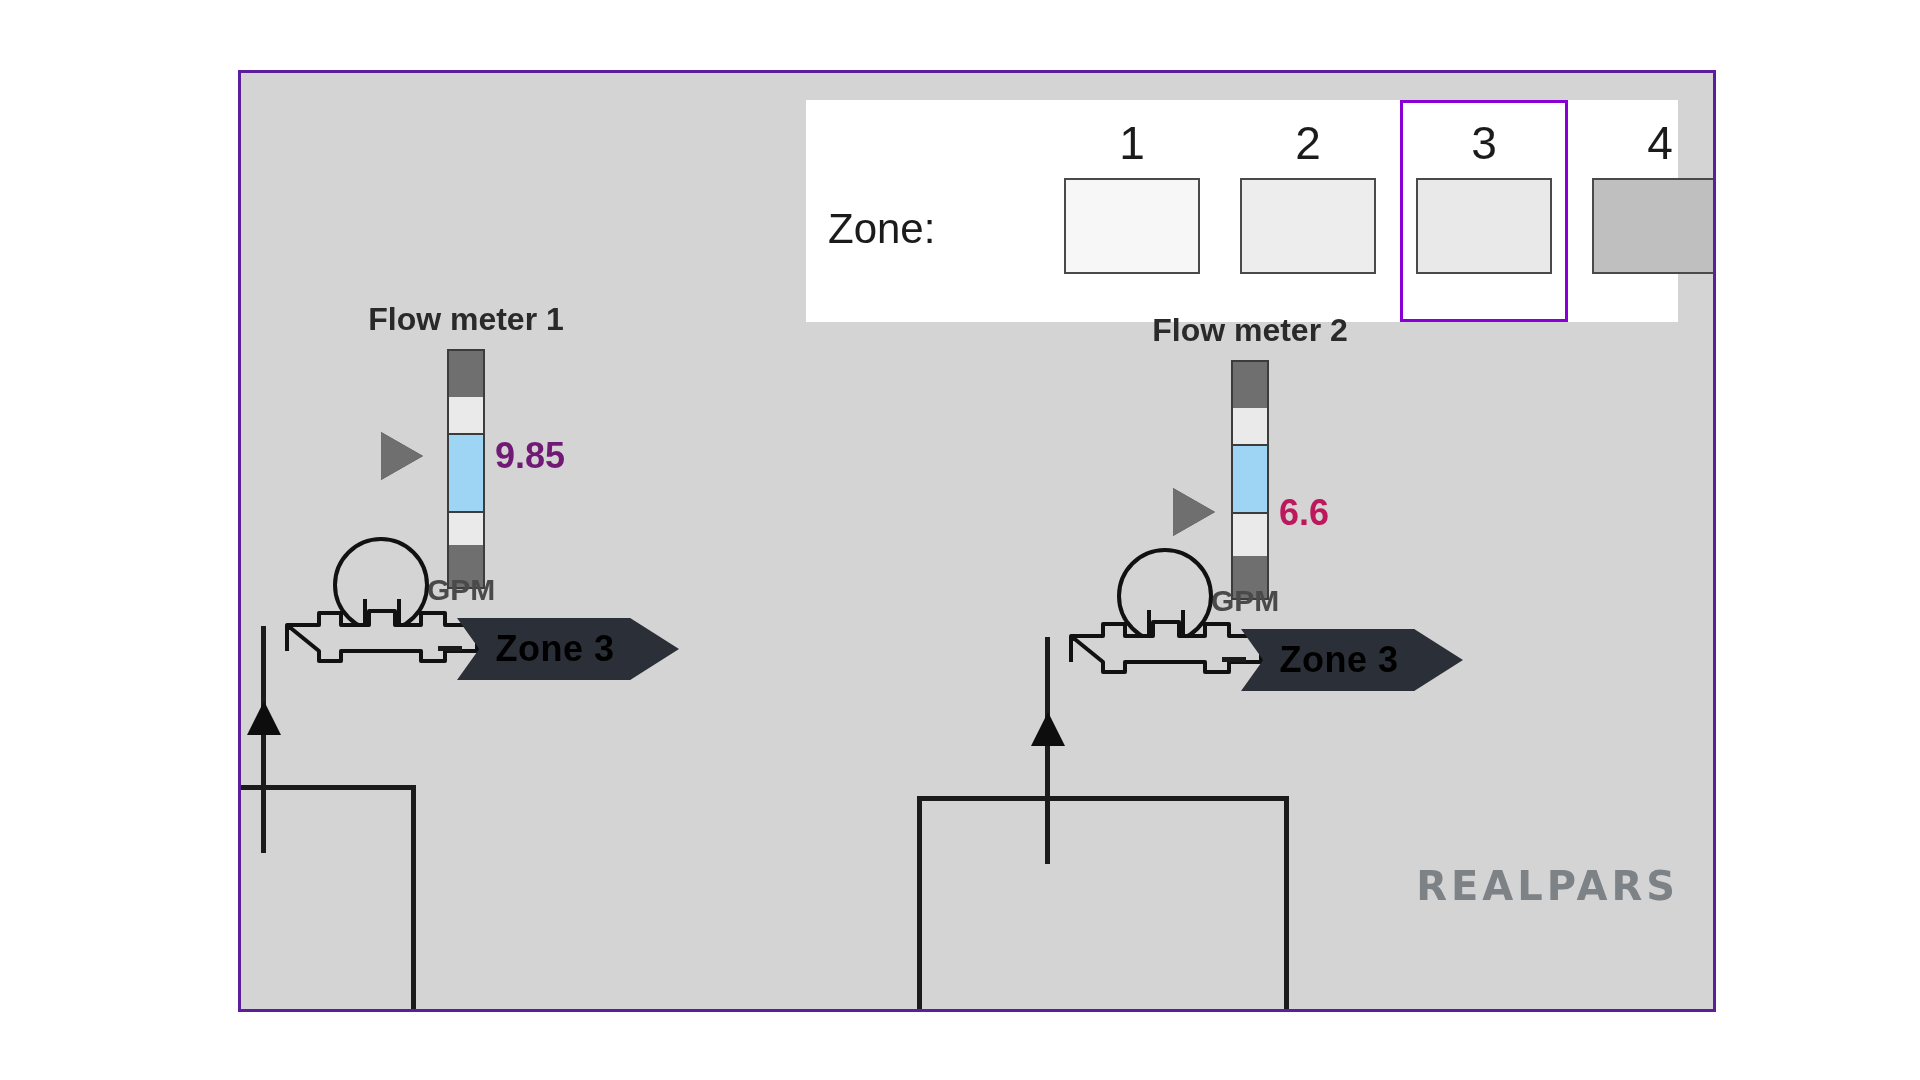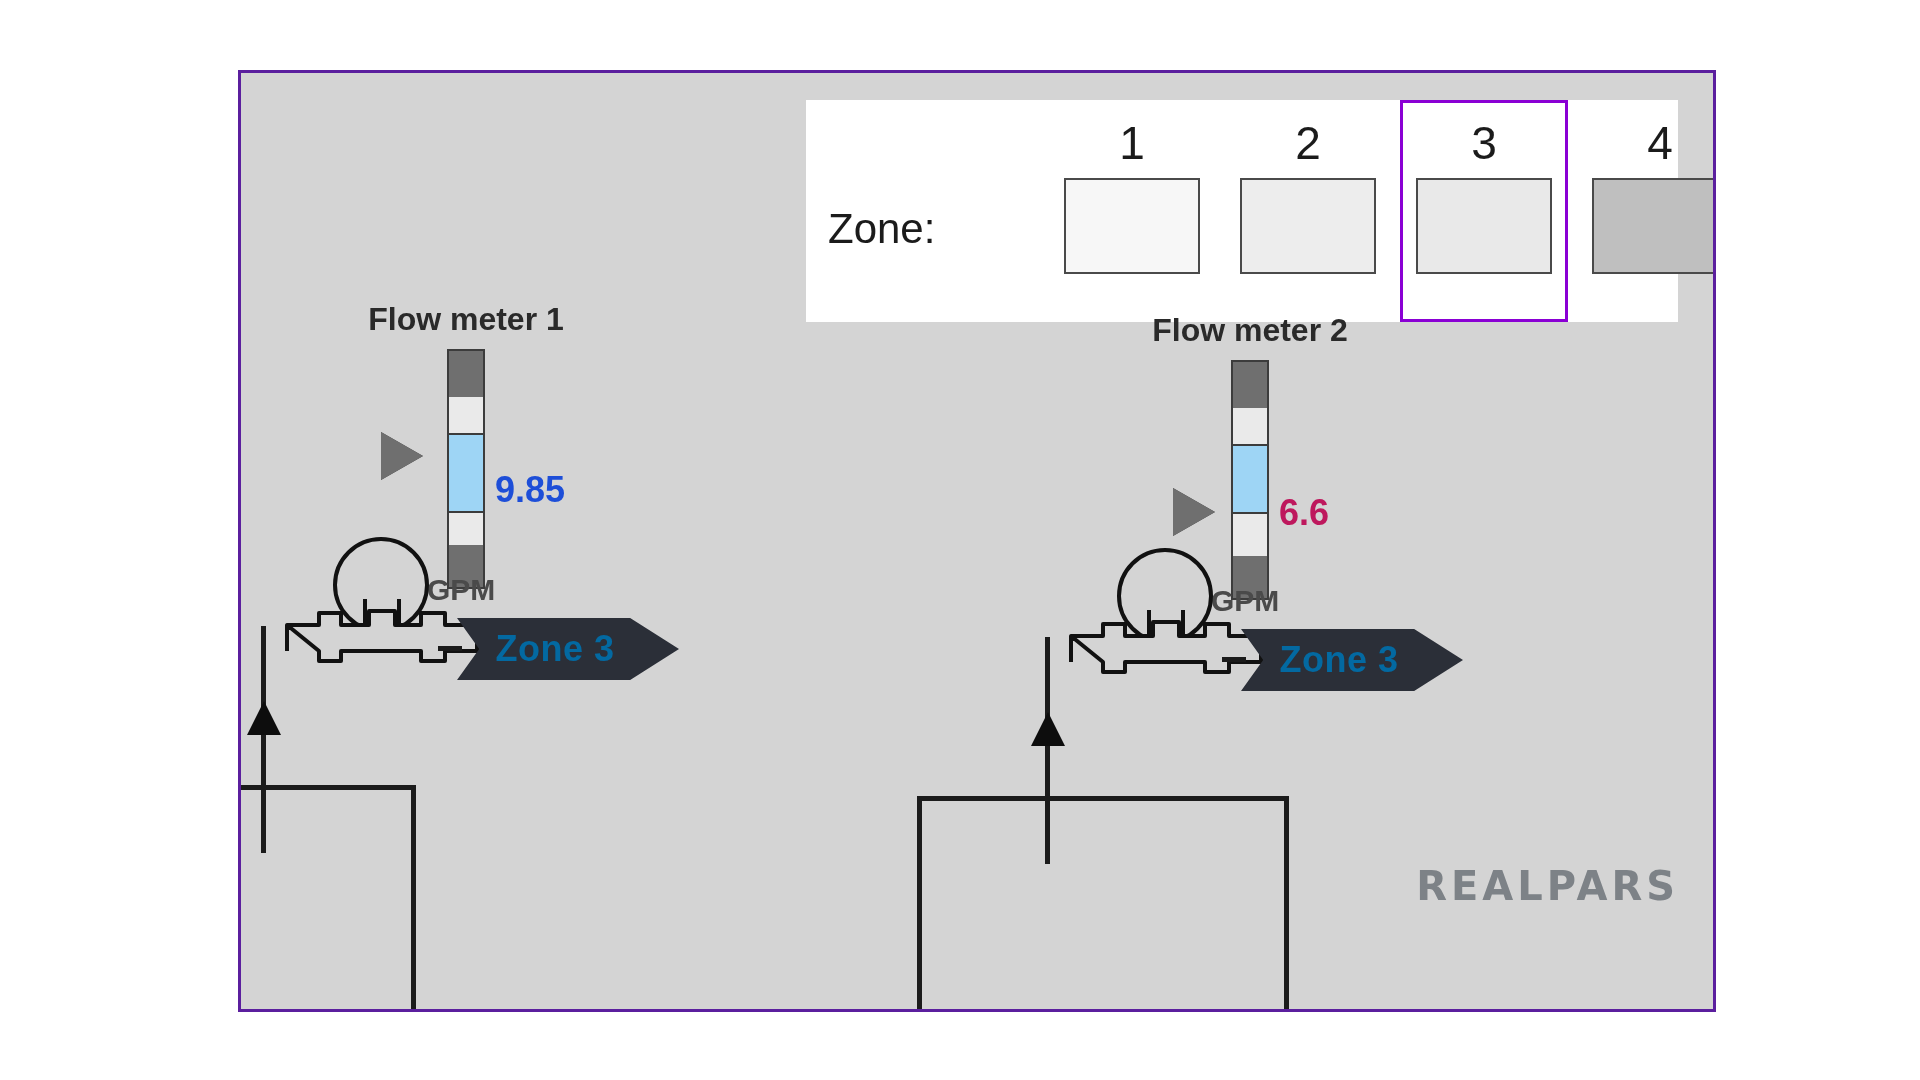--- a/index.html
+++ b/index.html
@@ -128,21 +128,21 @@
   .pump svg{ display:block; }
 
   
   .zone-arrow{
     position:absolute;
     width:222px; height:62px;
   }
   .zone-arrow .lbl{
     position:absolute; inset:0;
     display:flex; align-items:center; justify-content:center;
-    color:#0369a1; font-size:36px; font-weight:700;
+    color:#000000; font-size:36px; font-weight:700;
     padding-right:26px;
     box-sizing:border-box;
     letter-spacing:0.5px;
   }
   .zone-shape{
     position:absolute; inset:0;
     background:#2b2f38;
     clip-path:polygon(0 0, 78% 0, 100% 50%, 78% 100%, 0 100%, 10% 50%);
   }
 
@@ -205,21 +205,21 @@
     <div class="gauge" style="left:206px; top:276px; height:240px;">
       <div class="g-seg g-dark" style="height:46px;"></div>
       <div class="g-seg g-white" style="height:36px;"></div>
       <div class="g-seg g-fill" style="flex: 1 1 0%; background: rgb(158, 213, 245);"></div>
       <div class="g-seg g-white" style="height:32px;"></div>
       <div class="g-seg g-dark" style="height:42px;"></div>
     </div>
 
     <div class="pointer" style="left:140px; top:359px;"></div>
 
-    <div class="fm-value" style="left: 254px; top: 362px; color: #1d4ed8; margin-top: 34px;">9.85</div>
+    <div class="fm-value" style="left: 254px; top: 362px; color: #701a75;">9.85</div>
 
     <div class="fm-unit" style="left:186px; top:500px;">GPM</div>
 
     <div class="pump" style="left:28px; top:460px;">
       <svg width="230" height="150" viewBox="0 0 230 150">
         <circle cx="112" cy="52" r="46" fill="#d4d4d4" stroke="#111" stroke-width="4"></circle>
         <path d="M 18 92 L 18 118
                  M 18 92 L 50 92 L 50 80 L 72 80 L 72 92
                  L 100 92 L 100 78 L 126 78 L 126 92
                  L 152 92 L 152 80 L 176 80 L 176 92

